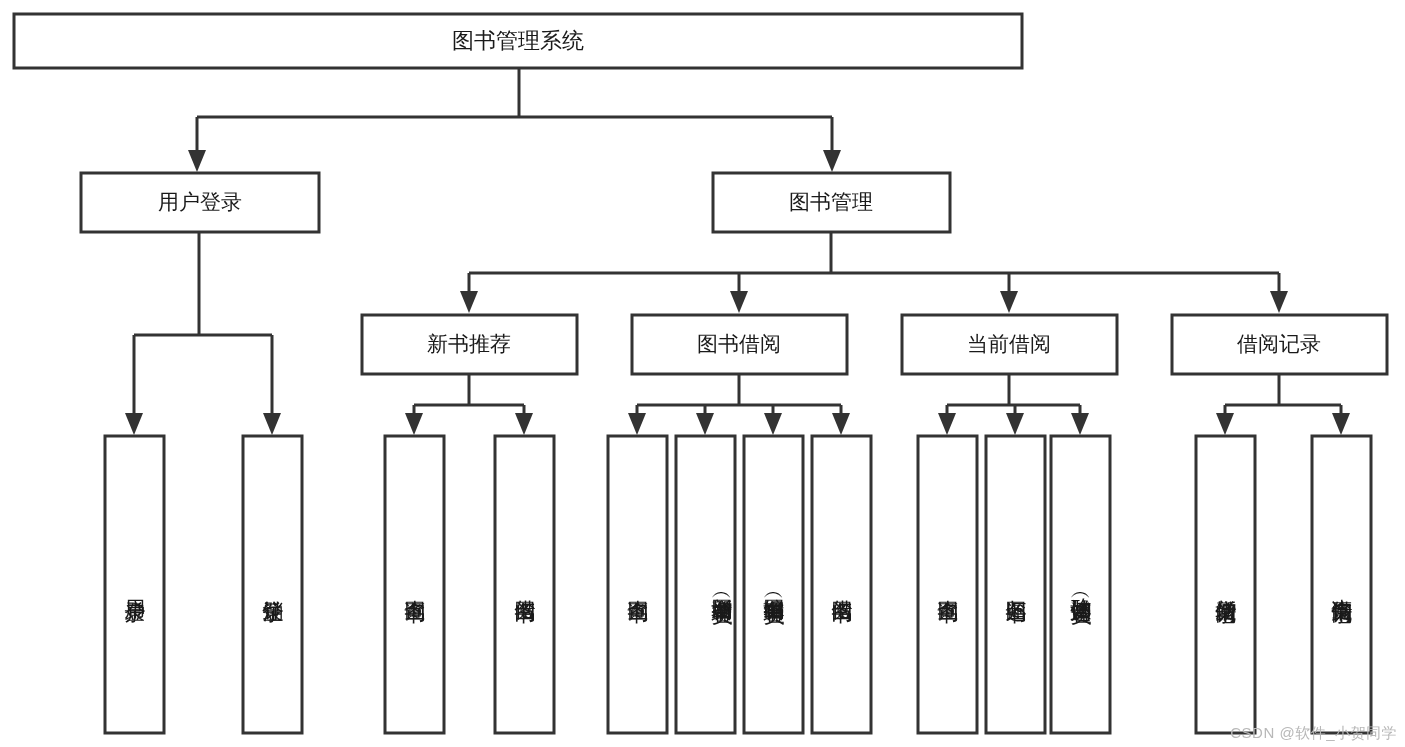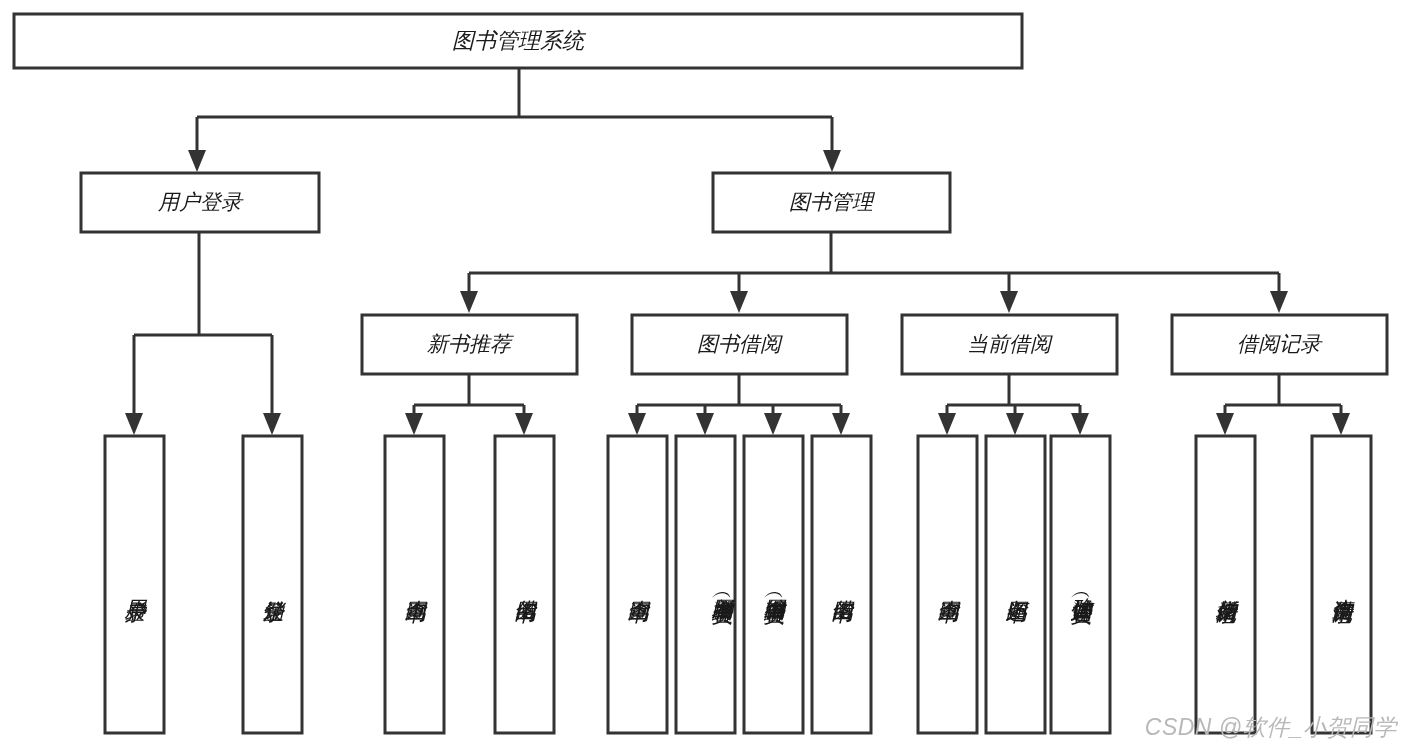--- a/index.html
+++ b/index.html
@@ -12,21 +12,20 @@
     width: 1405px;
     height: 747px;
     font-family: "Liberation Sans", "DejaVu Sans", sans-serif;
     overflow: hidden;
     position: relative;
   }
   #diagram-root {
     position: relative;
     width: 1405px;
     height: 747px;
-    font-style: italic;
   }
   svg.diagram-canvas {
     display: block;
     width: 1405px;
     height: 747px;
   }
   .node-box {
     fill: #ffffff;
     stroke: #333333;
     stroke-width: 3;
@@ -61,21 +60,21 @@
     letter-spacing: 1px;
     white-space: nowrap;
     text-align: center;
     pointer-events: none;
   }
   .watermark {
     position: absolute;
     right: 8px;
     bottom: 4px;
     font-family: "Liberation Sans", "DejaVu Sans", sans-serif;
-    font-size: 23px;
+    font-size: 15px;
     color: #b8b8b8;
     letter-spacing: 0.5px;
     white-space: nowrap;
   }
 </style>
 </head>
 <body>
 
 <div id="diagram-root">
 

